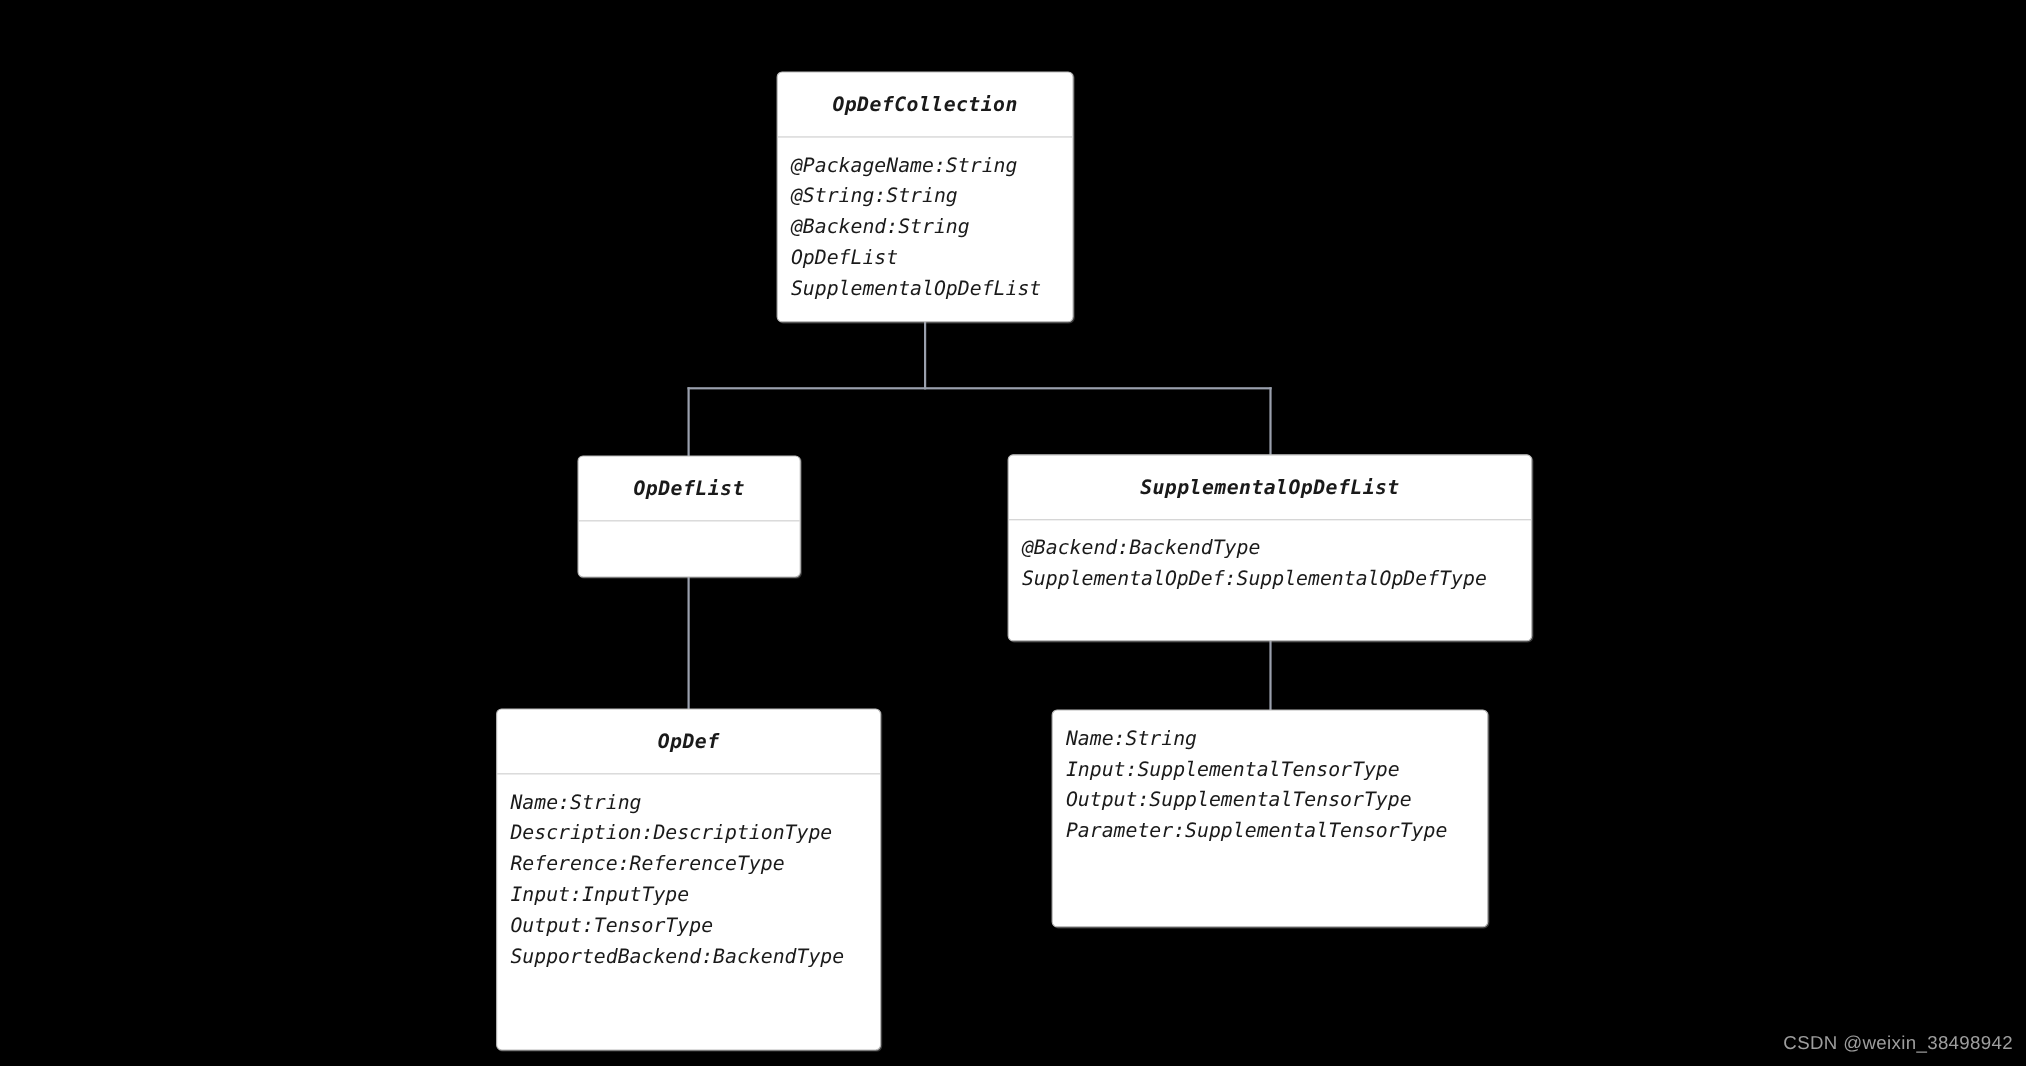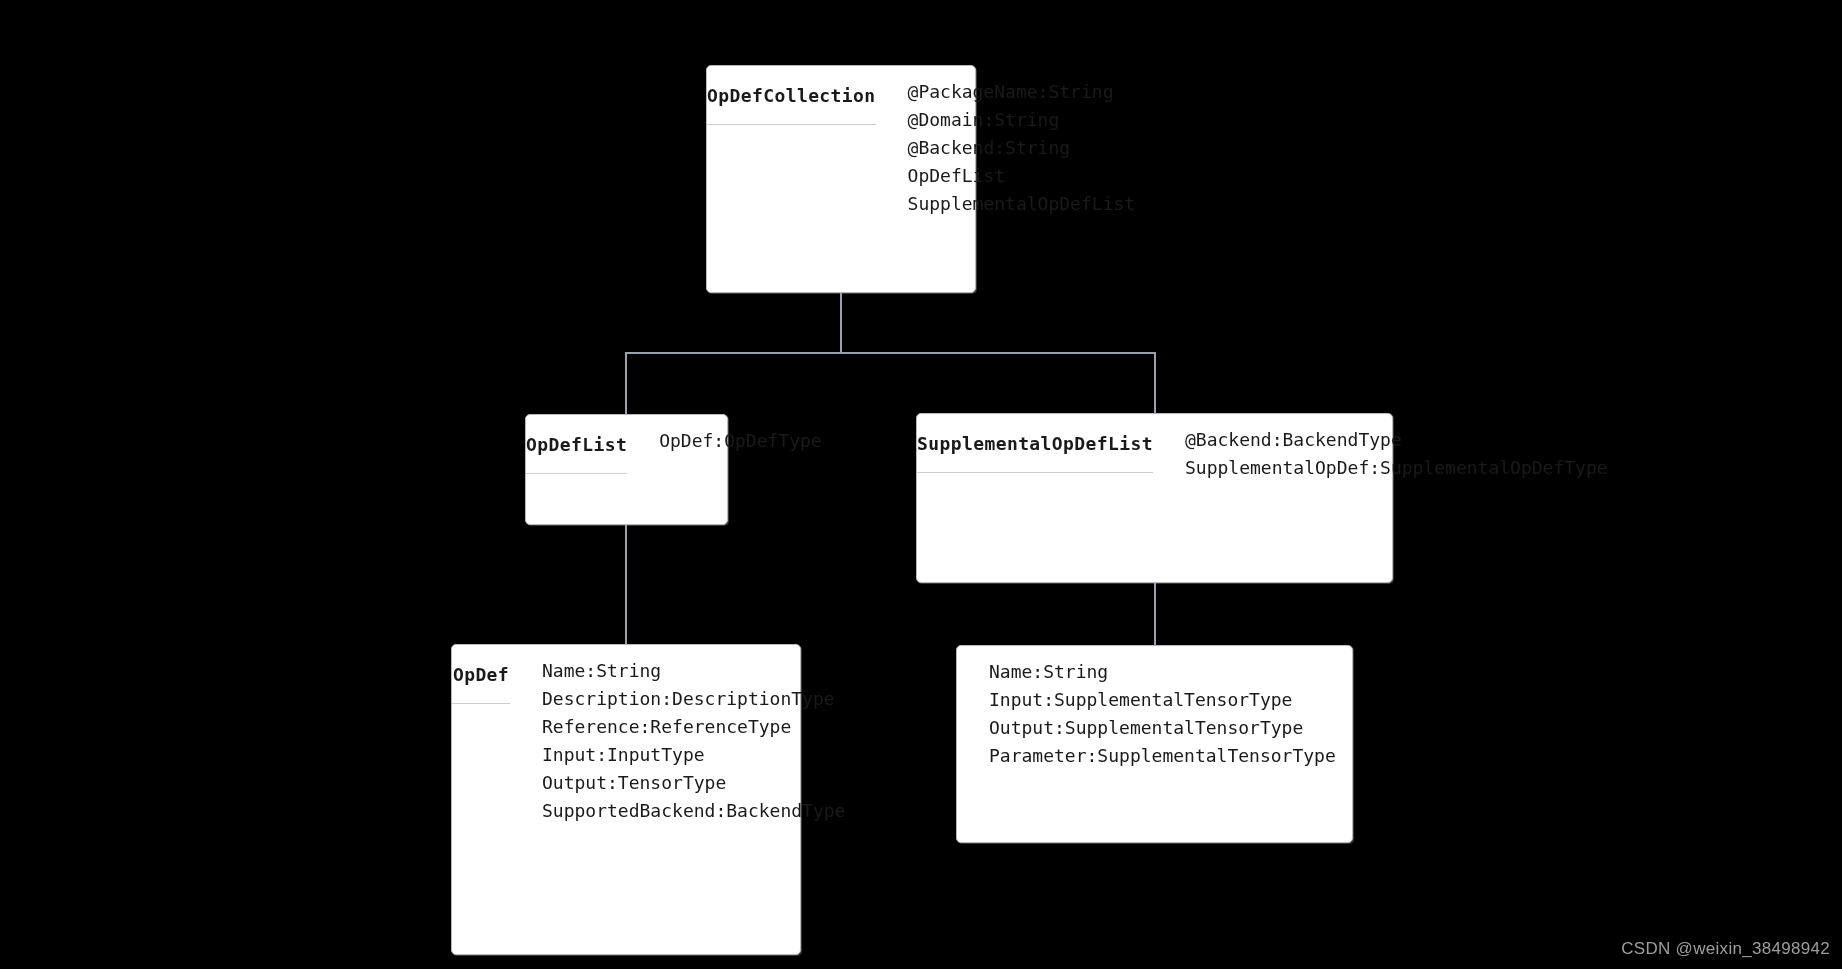--- a/index.html
+++ b/index.html
@@ -16,38 +16,39 @@
     font-family: "DejaVu Sans Mono", monospace;
   }
   .node {
     position: absolute;
     box-sizing: border-box;
     background: var(--node-bg, #fff);
     border: 1px solid var(--node-border, #b9b9b9);
     border-radius: 5px;
     color: var(--text, #1a1a1a);
     display: flex;
-    flex-direction: row;
+    flex-direction: column;
     box-shadow: 1px 1px 0 rgba(160,160,160,0.35);
+    font-style: italic;
   }
   .node-header {
     flex: 0 0 58px;
     height: 58px;
     display: flex;
     align-items: center;
     justify-content: center;
     font-weight: bold;
     font-size: 18px;
     letter-spacing: 0.4px;
     border-bottom: 1px solid var(--node-divider, #ccc);
     white-space: nowrap;
   }
   .node-body {
     flex: 1 1 auto;
-    padding: 12px 32px;
+    padding: 12px 12px;
     font-size: 18px;
     line-height: 28px;
   }
   .attr-row {
     white-space: nowrap;
   }
   .edge {
     position: absolute;
     background: var(--connector, #9aa0ad);
   }
@@ -72,32 +73,29 @@
   <div class="edge h" style="left:625px; top:352px; width:531px"></div>
   <div class="edge v" style="left:625px; top:352px; height:63px"></div>
   <div class="edge v" style="left:1154px; top:352px; height:62px"></div>
   <div class="edge v" style="left:625px; top:524px; height:121px"></div>
   <div class="edge v" style="left:1154px; top:582px; height:64px"></div>
 
   <div class="node" style="left:706px; top:65px; width:270px; height:228px">
     <div class="node-header">OpDefCollection</div>
     <div class="node-body">
         <div class="attr-row">@PackageName:String</div>
-        <div class="attr-row">@Domain:String</div>
+        <div class="attr-row">@String:String</div>
         <div class="attr-row">@Backend:String</div>
         <div class="attr-row">OpDefList</div>
         <div class="attr-row">SupplementalOpDefList</div>
       </div>
   </div>
 
   <div class="node" style="left:525px; top:414px; width:203px; height:111px">
     <div class="node-header">OpDefList</div>
-    <div class="node-body">
-        <div class="attr-row">OpDef:OpDefType</div>
-      </div>
   </div>
 
   <div class="node" style="left:916px; top:413px; width:477px; height:170px">
     <div class="node-header">SupplementalOpDefList</div>
     <div class="node-body">
         <div class="attr-row">@Backend:BackendType</div>
         <div class="attr-row">SupplementalOpDef:SupplementalOpDefType</div>
       </div>
   </div>
 

